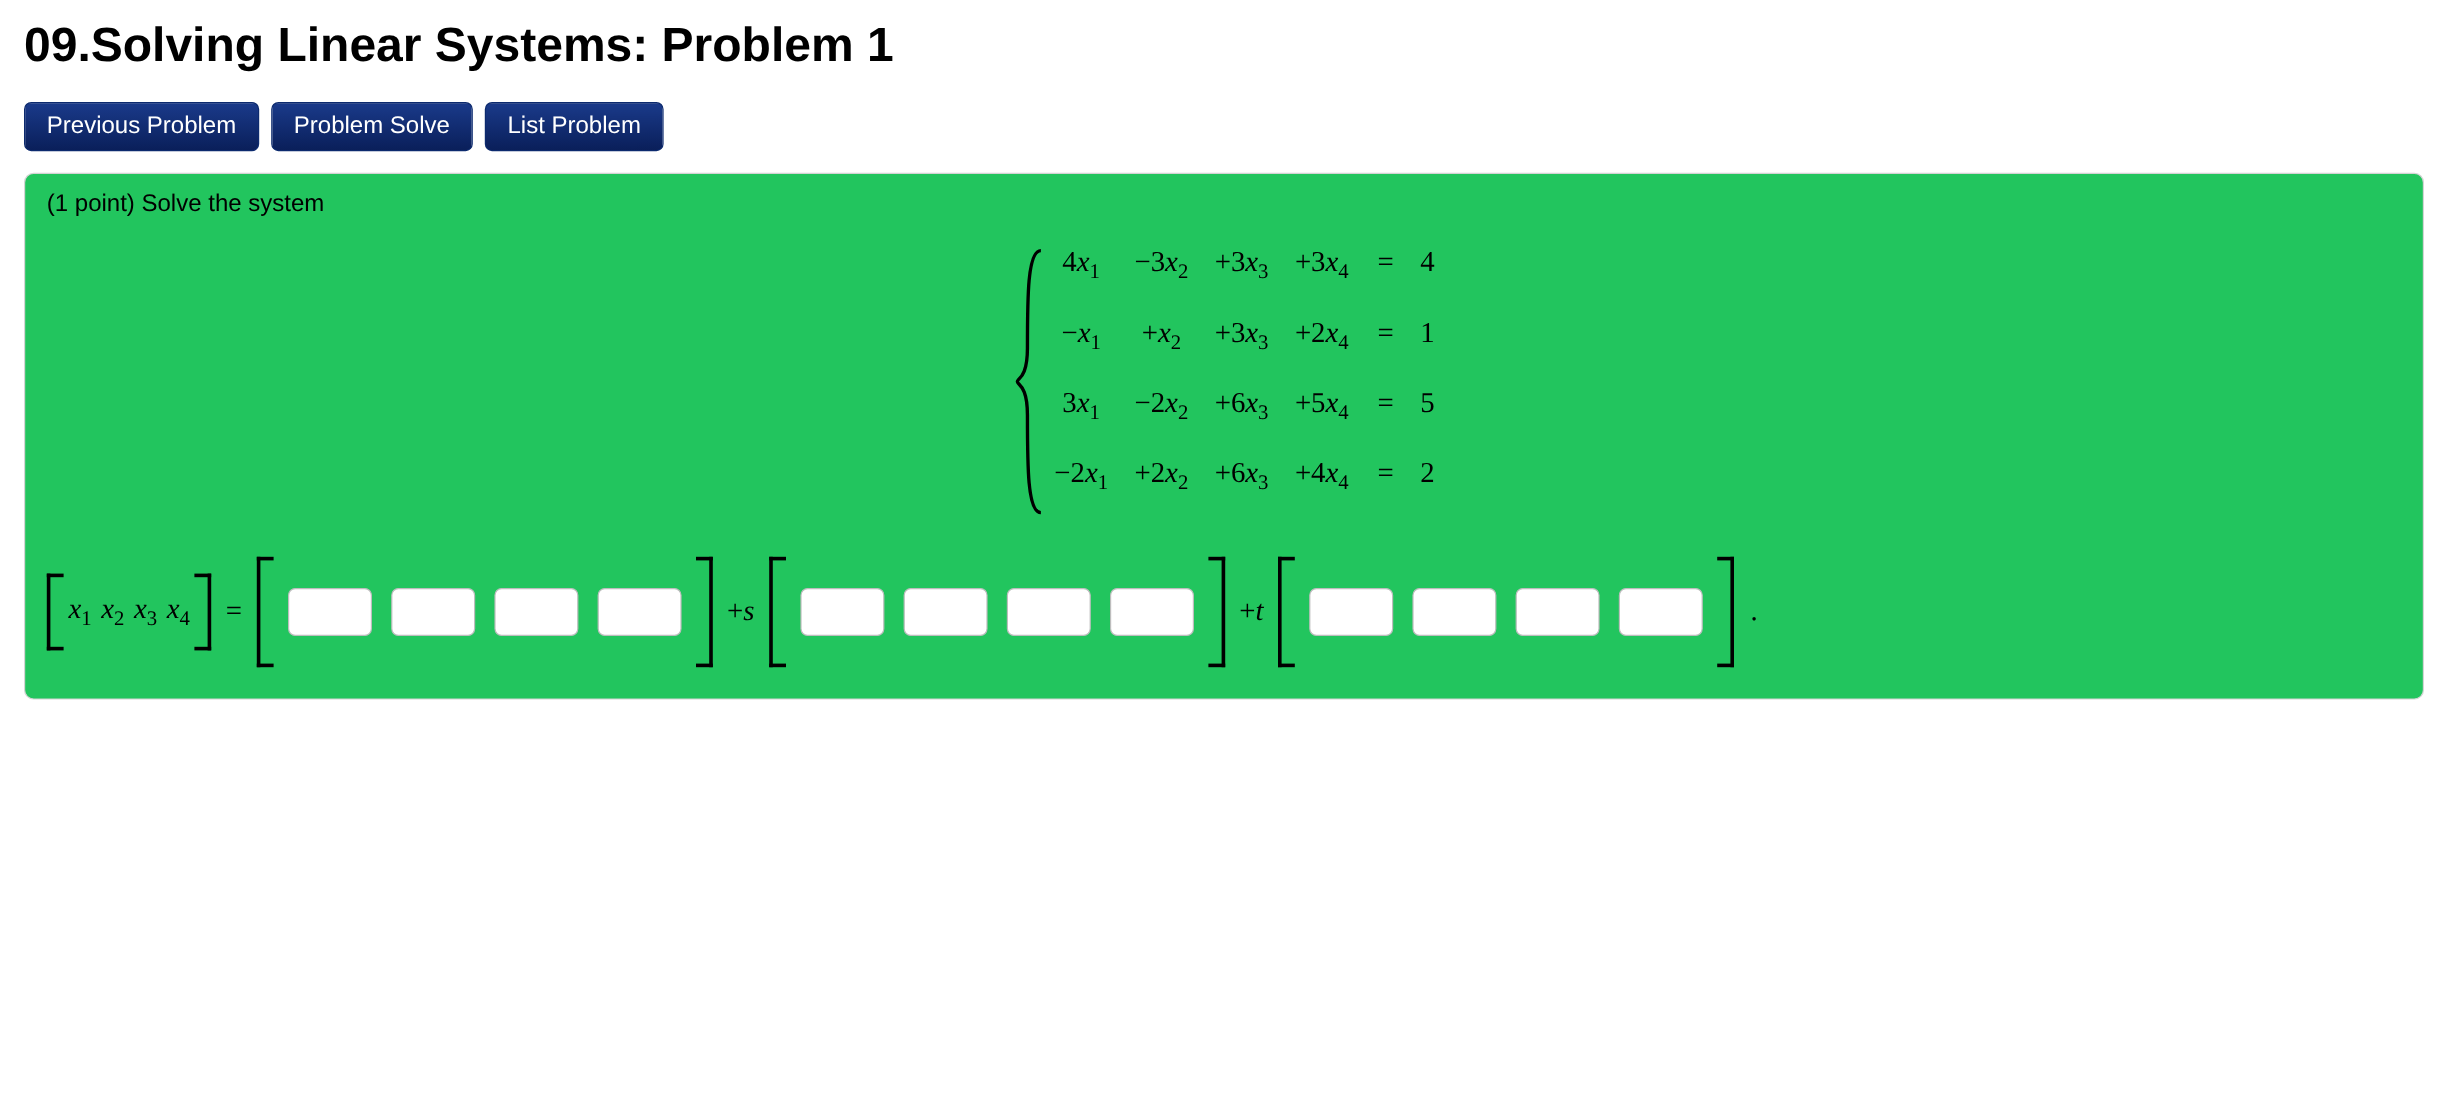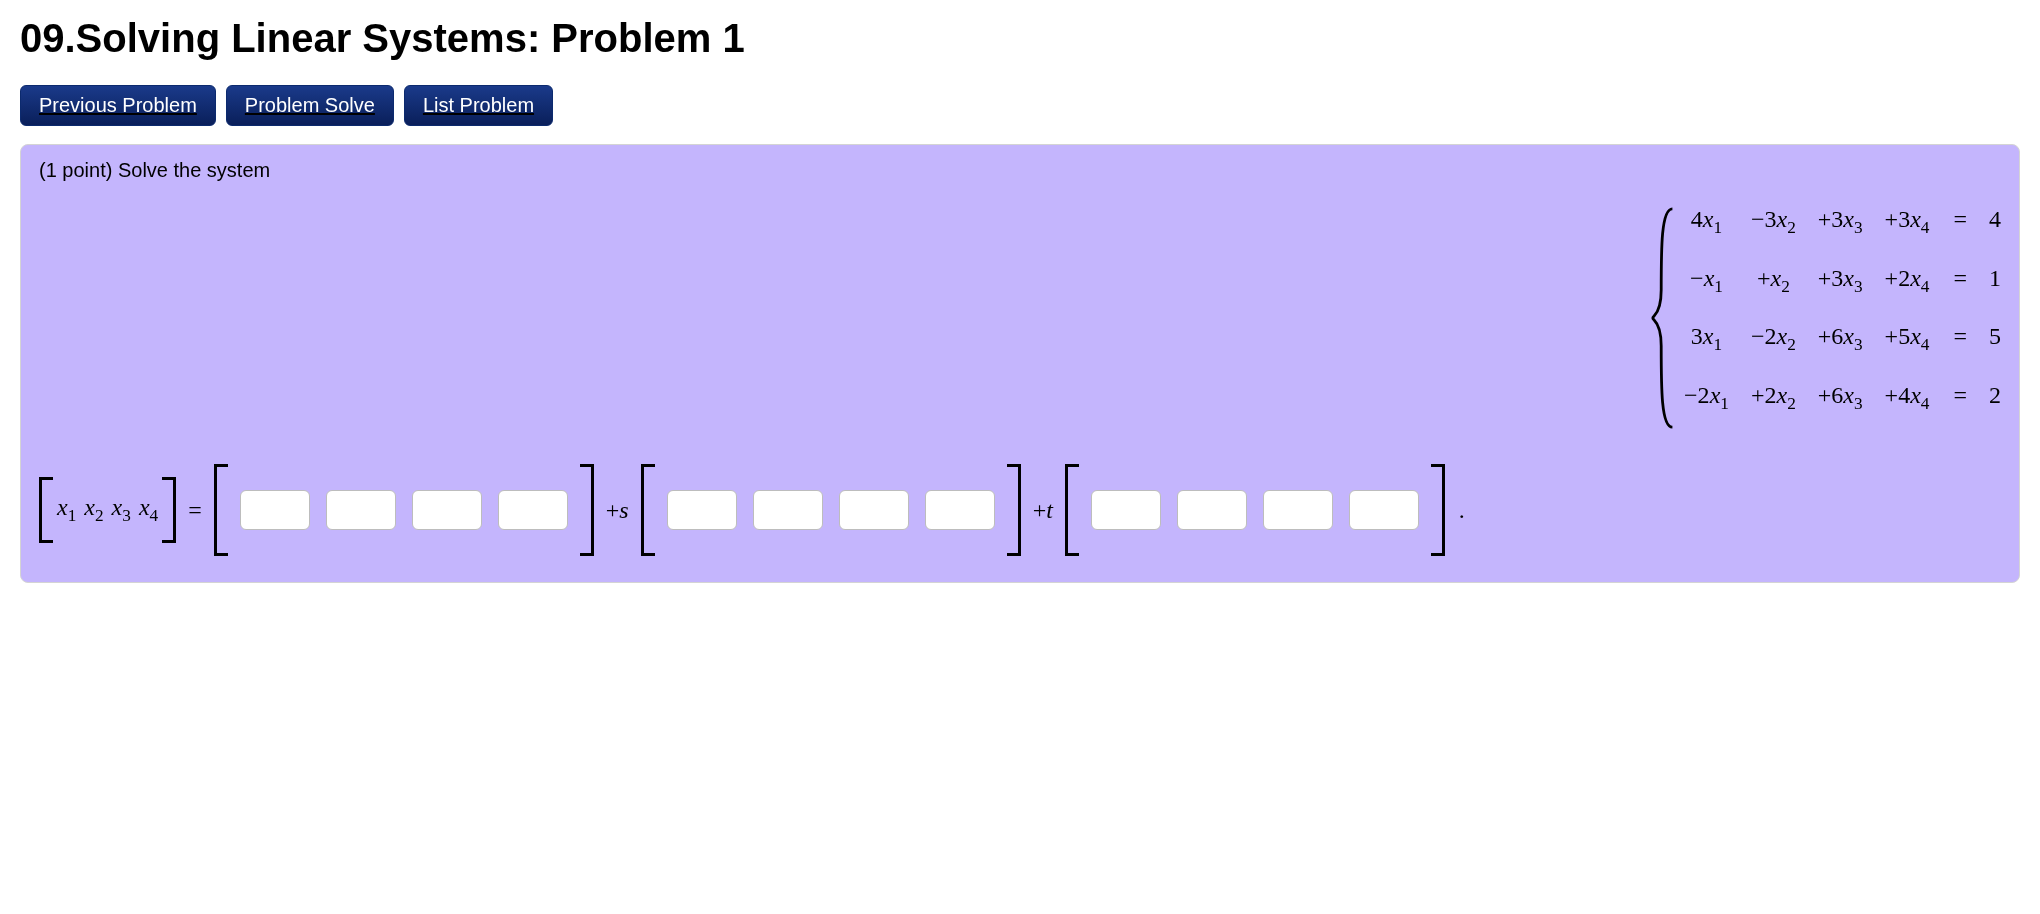--- a/index.html
+++ b/index.html
@@ -13,46 +13,45 @@
   }
   h1 {
     font-size: 40px;
     font-weight: 700;
     margin: 0 0 24px 0;
   }
   .nav-row {
     display: flex;
     gap: 10px;
     margin-bottom: 18px;
-    text-decoration: underline;
   }
   .nav-btn {
     background: linear-gradient(to bottom, #1a3a8a, #0a1f5a);
     color: #fff;
     border: 1px solid #0c2a6e;
     padding: 8px 18px;
     font-size: 20px;
     border-radius: 6px;
     cursor: pointer;
   }
   .panel {
     border: 1px solid #d4d4d4;
     border-radius: 8px;
-    background: #c4b5fd;
+    background: #22c55e;
     padding: 14px 18px 26px 18px;
   }
   .prompt {
     font-size: 20px;
     margin-bottom: 24px;
   }
 
   
   .sys-wrap {
     display: flex;
-    justify-content: flex-end;
+    justify-content: center;
     margin-bottom: 34px;
   }
   .sys {
     display: flex;
     align-items: stretch;
     font-family: "Times New Roman", Times, serif;
     font-size: 24px;
   }
   .brace-col {
     width: 28px;

